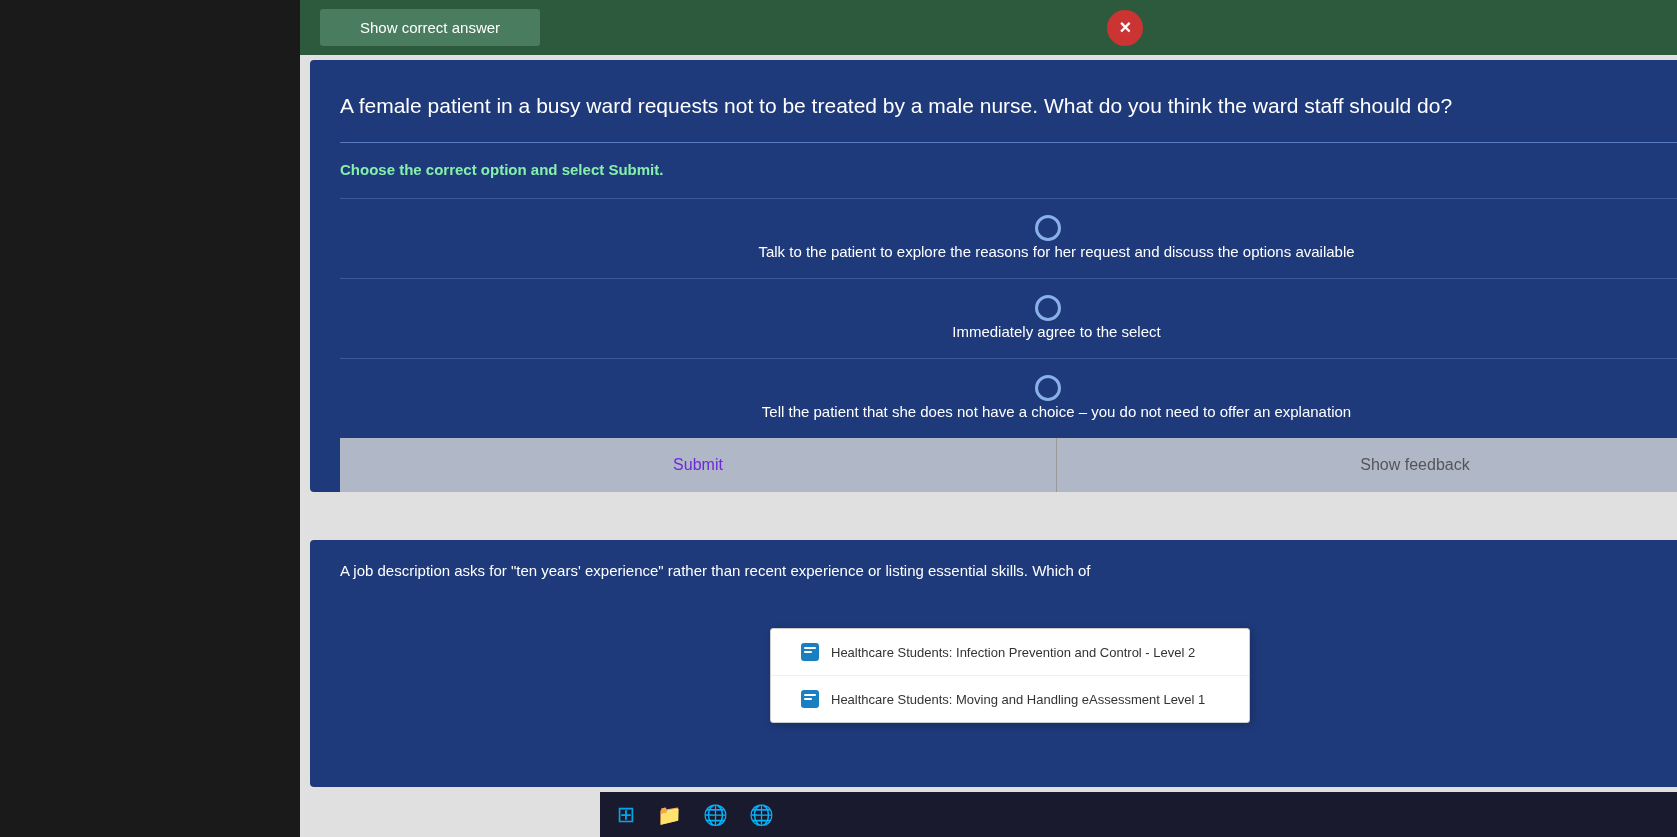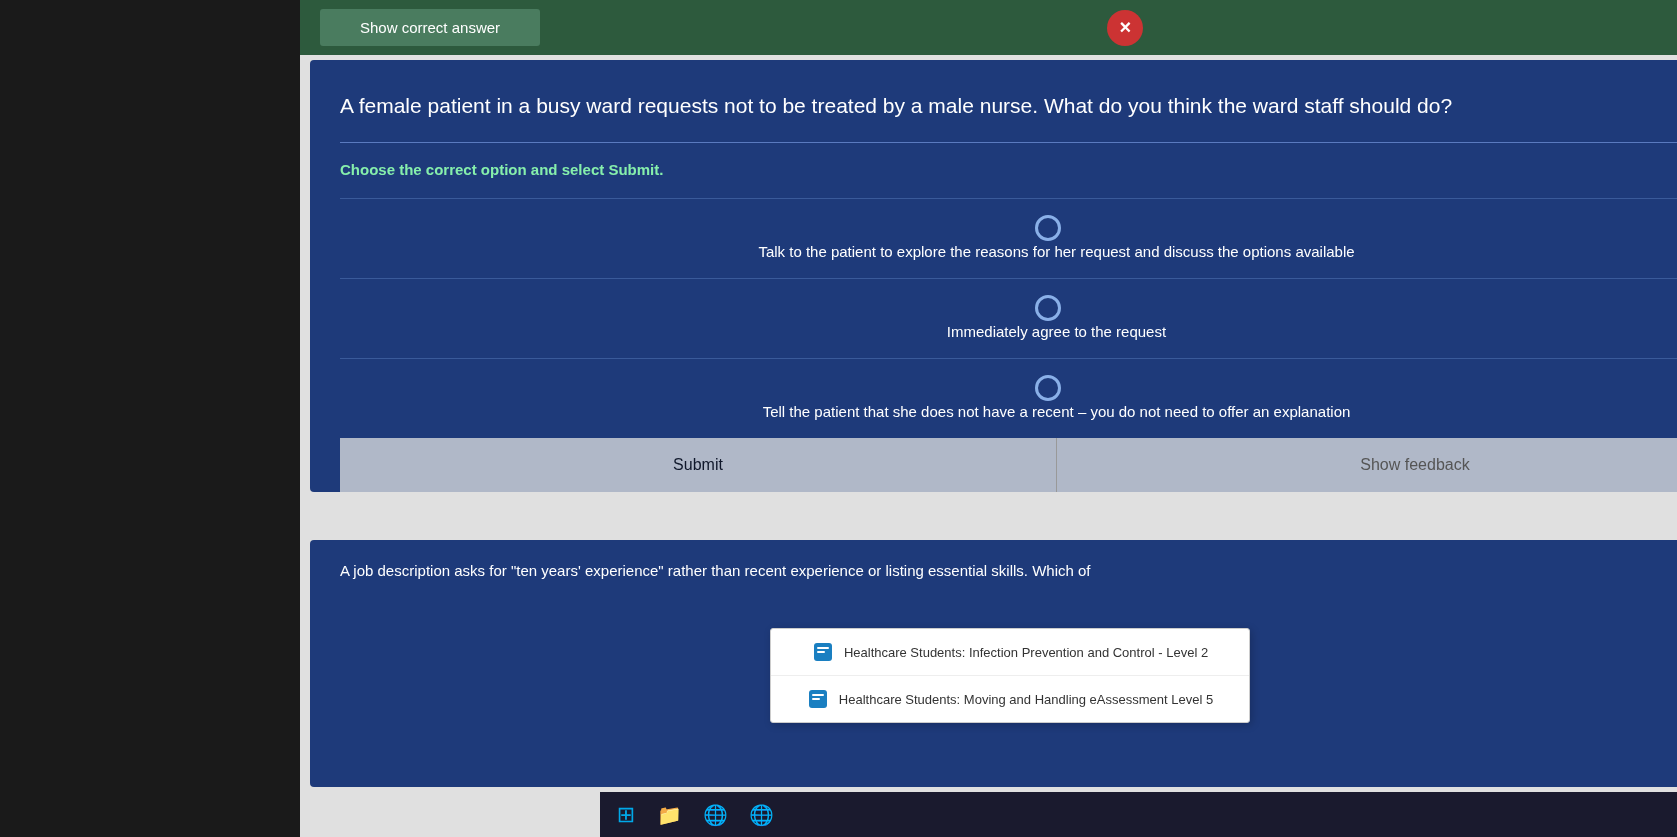--- a/index.html
+++ b/index.html
@@ -147,21 +147,21 @@
       display: flex;
       margin-top: 0;
     }
 
     .submit-btn {
       flex: 1;
       padding: 18px;
       background: #b0b8c8;
       border: none;
       font-size: 16px;
-      color: #0f172a;
+      color: #6d28d9;
       cursor: pointer;
       border-right: 1px solid #999;
     }
 
     .show-feedback-btn {
       flex: 1;
       padding: 18px;
       background: #b0b8c8;
       border: none;
       font-size: 16px;
@@ -242,21 +242,20 @@
 
     .dropdown-item {
       display: flex;
       align-items: center;
       padding: 12px 28px;
       font-size: 13px;
       color: #333;
       border-bottom: 1px solid #eee;
       cursor: pointer;
       gap: 10px;
-      justify-content: center;
     }
 
     .dropdown-item:last-child {
       border-bottom: none;
     }
 
     .dropdown-icon {
       width: 22px;
       height: 22px;
       flex-shrink: 0;
@@ -338,25 +337,25 @@
     <p class="question-text">A female patient in a busy ward requests not to be treated by a male nurse. What do you think the ward staff should do?</p>
     <div class="question-divider"></div>
     <p class="choose-text">Choose the correct option and select Submit.</p>
 
     <div class="option-row">
       <div class="radio-circle"></div>
       <span class="option-text">Talk to the patient to explore the reasons for her request and discuss the options available</span>
     </div>
     <div class="option-row">
       <div class="radio-circle"></div>
-      <span class="option-text">Immediately agree to the request</span>
+      <span class="option-text">Immediately agree to the select</span>
     </div>
     <div class="option-row">
       <div class="radio-circle"></div>
-      <span class="option-text">Tell the patient that she does not have a recent – you do not need to offer an explanation</span>
+      <span class="option-text">Tell the patient that she does not have a choice – you do not need to offer an explanation</span>
     </div>
 
     <div class="bottom-buttons">
       <button class="submit-btn">Submit</button>
       <button class="show-feedback-btn">Show feedback</button>
     </div>
   </div>
 
   <div class="question-card-2" style="top:540px; bottom: 50px;">
     <p class="question-text-2">A job description asks for "ten years' experience" rather than recent experience or listing essential skills. Which of</p>
@@ -440,21 +439,21 @@
         <rect x="5" y="10" width="8" height="2" rx="1" fill="white"></rect>
       </svg>
       <span>Healthcare Students: Infection Prevention and Control - Level 2</span>
     </div>
     <div class="dropdown-item">
       <svg class="dropdown-icon" viewBox="0 0 22 22">
         <rect x="2" y="2" width="18" height="18" rx="3" fill="#1a7fc1"></rect>
         <rect x="5" y="6" width="12" height="2" rx="1" fill="white"></rect>
         <rect x="5" y="10" width="8" height="2" rx="1" fill="white"></rect>
       </svg>
-      <span>Healthcare Students: Moving and Handling eAssessment Level 5</span>
+      <span>Healthcare Students: Moving and Handling eAssessment Level 1</span>
     </div>
   </div>
 
   <div class="taskbar">
     <div class="taskbar-icon">
       <span class="windows-logo">⊞</span>
     </div>
     <div class="taskbar-app">
       <span style="color:#e8c000; font-size:20px;">📁</span>
     </div>

